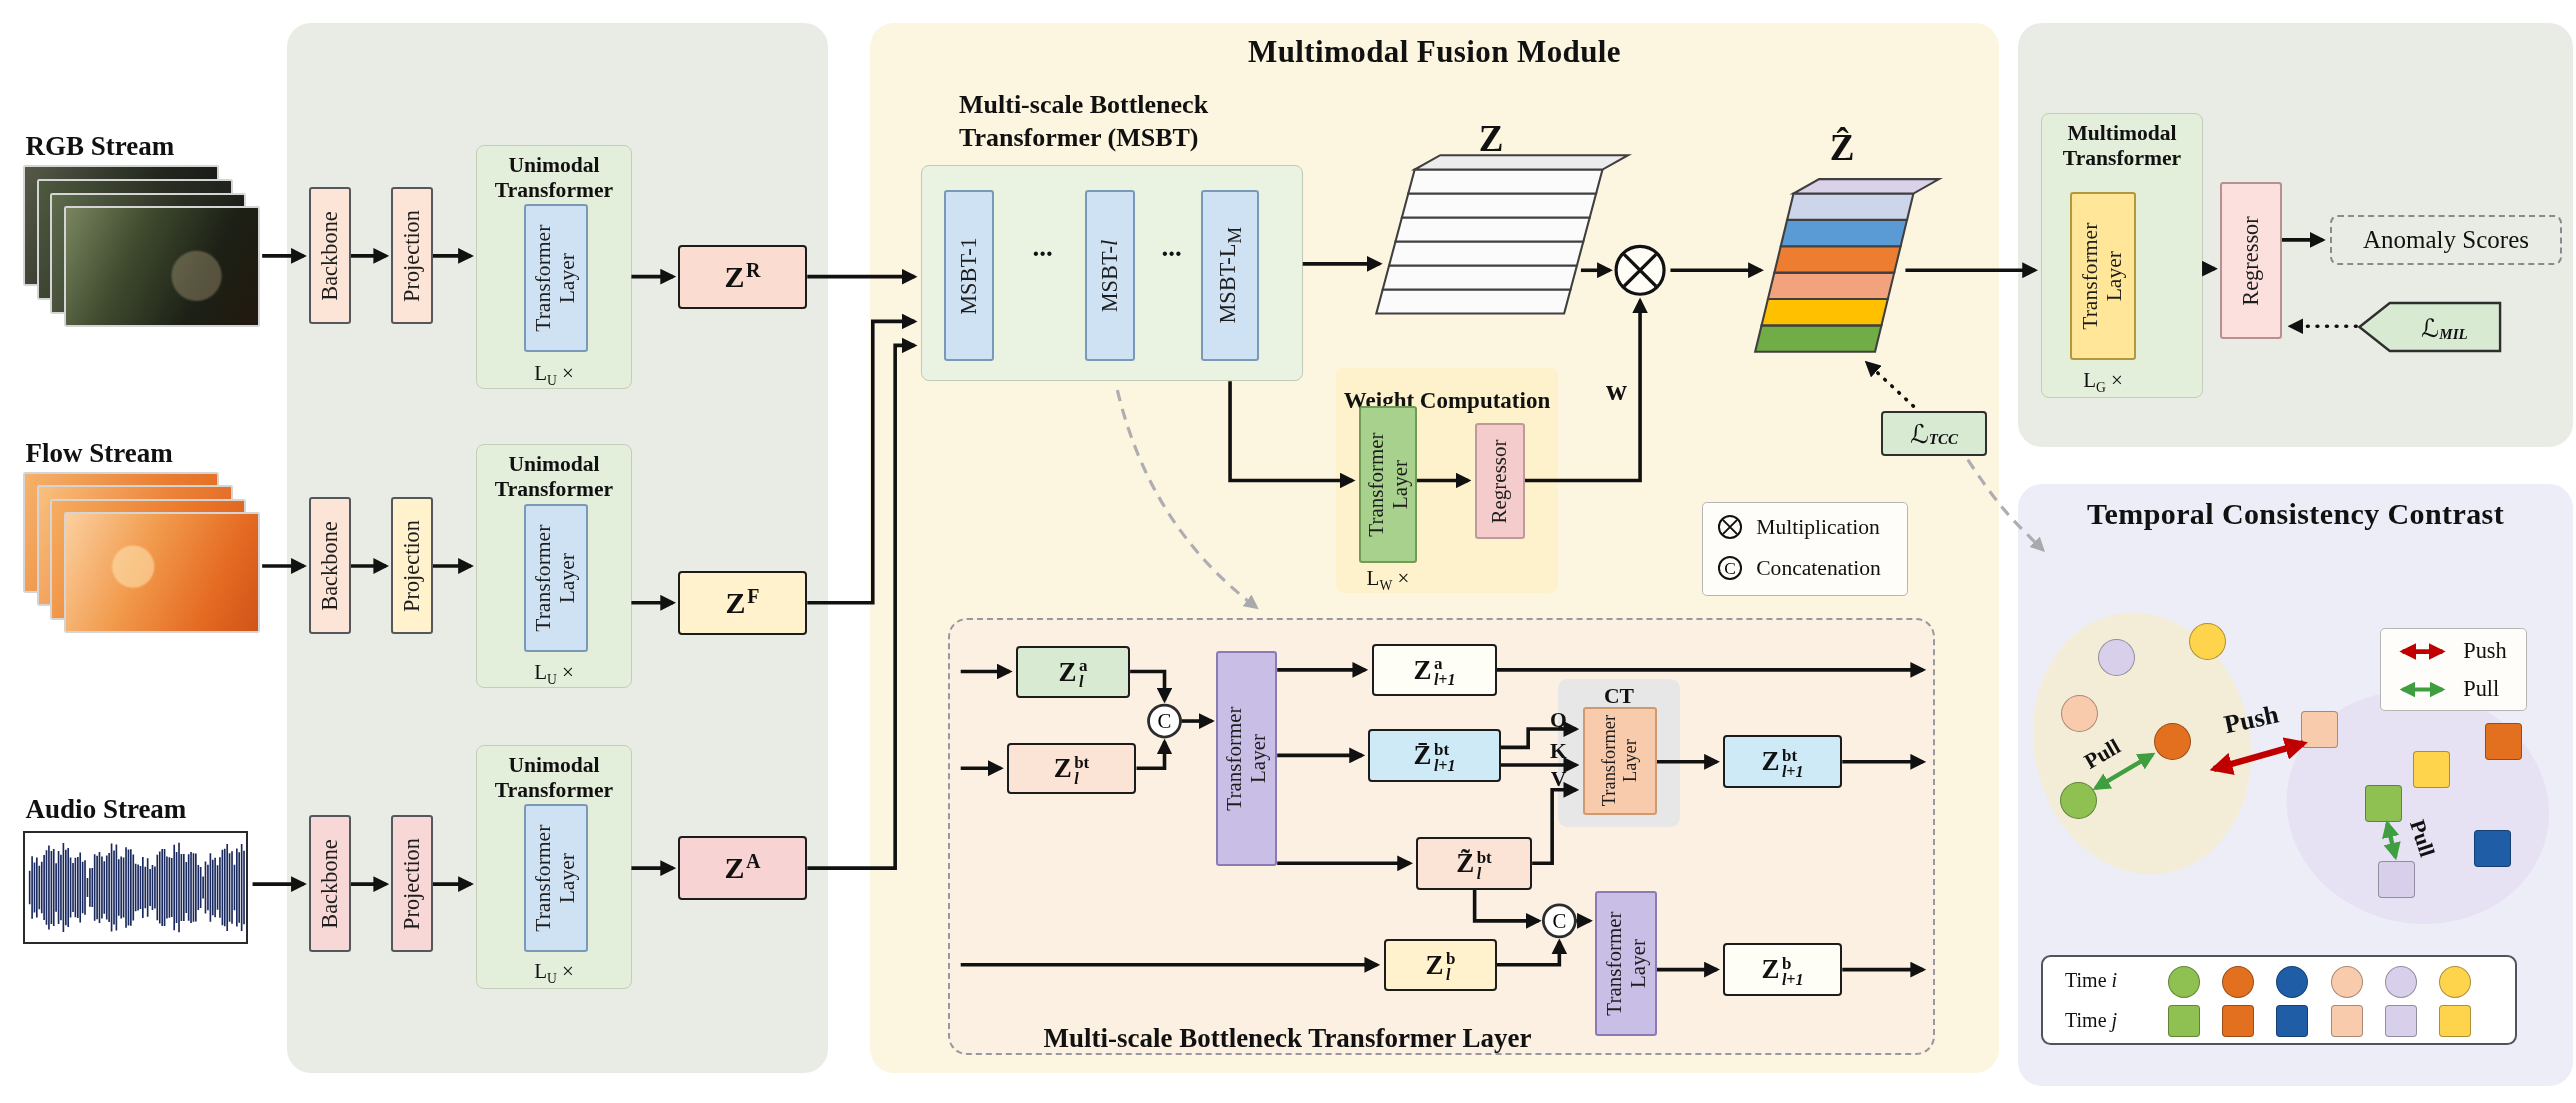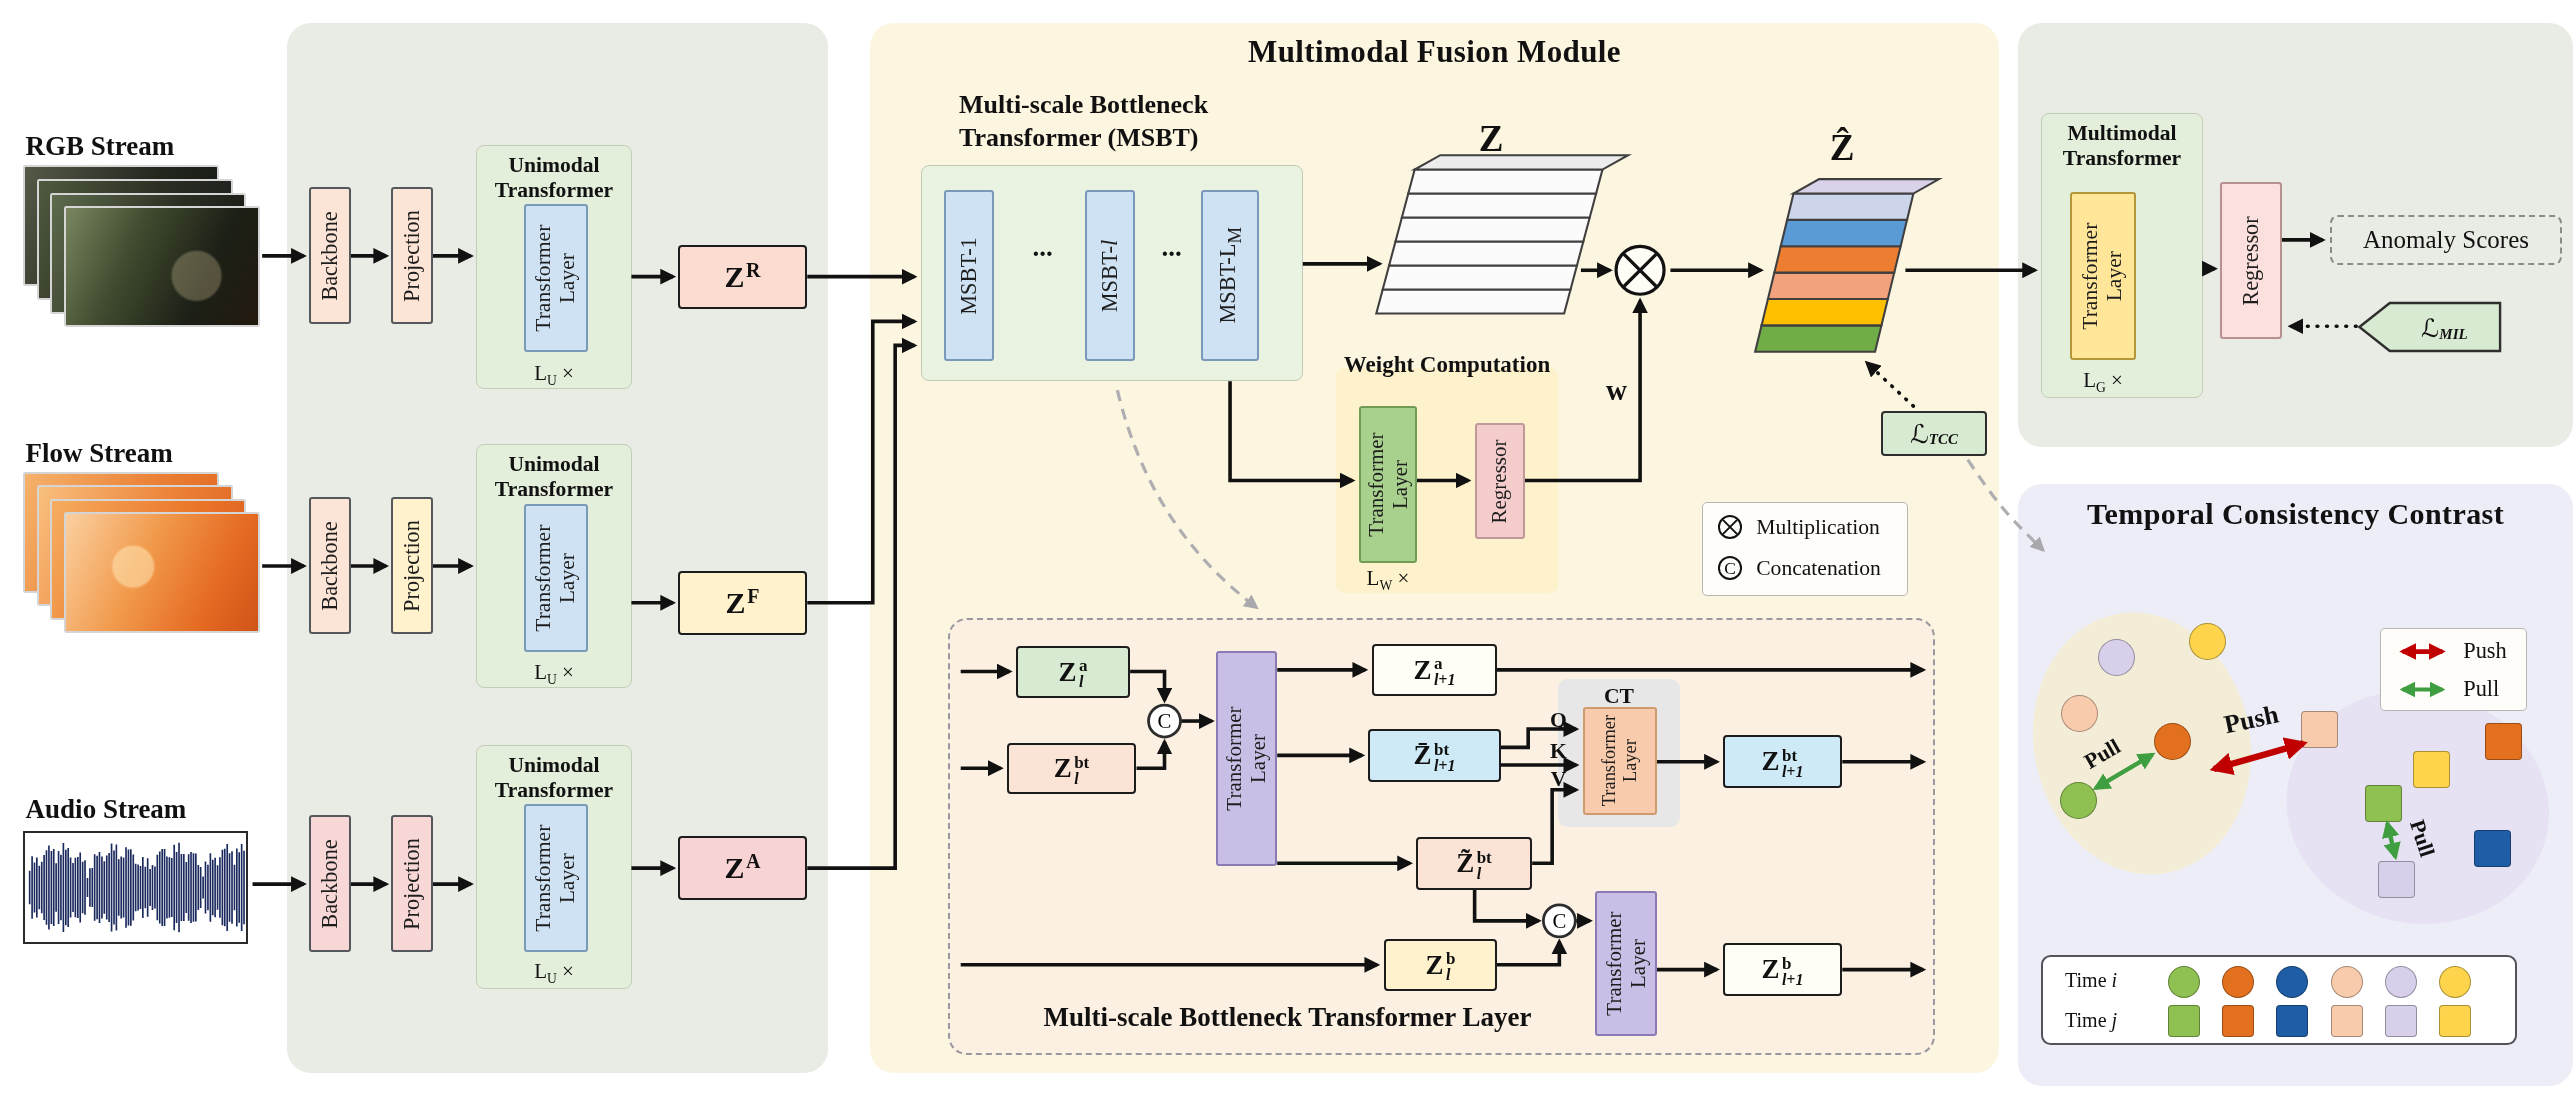--- a/index.html
+++ b/index.html
@@ -144,21 +144,21 @@
     </div>
   <div class="label" style="left:1154px;top:232px;width:35px;font-weight:bold;font-size:27px;text-align:center">...</div>
   <div class="vbox" style="left:1201px;top:190px;width:58px;height:171px;background:#cfe2f3;border-color:#7a99b8">
       <div class="vtext"><span>MSBT-</span><span>L</span><sub>M</sub></div>
     </div>
 
   <div class="biglab" style="left:1439px;top:117px;width:104px">Z</div>
   <div class="biglab" style="left:1790px;top:126px;width:104px">Ẑ</div>
 
   <div class="container" style="left:1336px;top:368px;width:222px;height:225px;background:#fdf2cb"></div>
-  <div class="sub-title" style="left:1336px;top:352px;width:222px;font-size:23px">Weight Computation</div>
+  <div class="sub-title" style="left:1336px;top:388px;width:222px;font-size:23px">Weight Computation</div>
   <div class="vbox" style="left:1359px;top:406px;width:58px;height:157px;background:#a9d18e;border-color:#6f9b55">
       <div class="vwrap" style="width:148px">Transformer Layer</div>
     </div>
   <div class="vbox" style="left:1475px;top:423px;width:50px;height:116px;background:#f4cccc;border-color:#c09a9a">
       <div class="vtext" style="font-size:21px">Regressor</div>
     </div>
   <div class="repeat" style="left:1340px;top:566px;width:96px"><span>L</span><sub>W</sub> <span>×</span></div>
   <div class="label" style="left:1579px;top:374px;width:48px;font-weight:bold;font-size:29px;text-align:right">w</div>
 
   <div class="loss-box" style="left:1881px;top:411px;width:106px;height:45px">
@@ -249,21 +249,21 @@
       <span class="ss">
         <span class="s-sup">b</span>
         <span class="s-sub">l+1</span>
       </span>
     </div>
 
   <div class="qkv" style="left:1544px;top:708px">Q</div>
   <div class="qkv" style="left:1544px;top:739px">K</div>
   <div class="qkv" style="left:1544px;top:767px">V</div>
 
-  <div class="caption" style="left:956px;top:1002px;width:663px">Multi-scale Bottleneck Transformer Layer</div>
+  <div class="caption" style="left:956px;top:1023px;width:663px">Multi-scale Bottleneck Transformer Layer</div>
 
   <div class="container greenbox" style="left:2041px;top:113px;width:162px;height:285px"></div>
   <div class="sub-title" style="left:2041px;top:121px;width:162px">Multimodal Transformer</div>
   <div class="vbox" style="left:2070px;top:192px;width:66px;height:168px;background:#ffe699;border-color:#b3973a">
       <div class="vwrap" style="width:156px;font-size:21.6px">Transformer Layer</div>
     </div>
   <div class="repeat" style="left:2043px;top:368px;width:120px"><span>L</span><sub>G</sub> <span>×</span></div>
   <div class="vbox" style="left:2220px;top:182px;width:62px;height:157px;background:#fbe0dd;border-color:#b99090">
       <div class="vtext">Regressor</div>
     </div>

